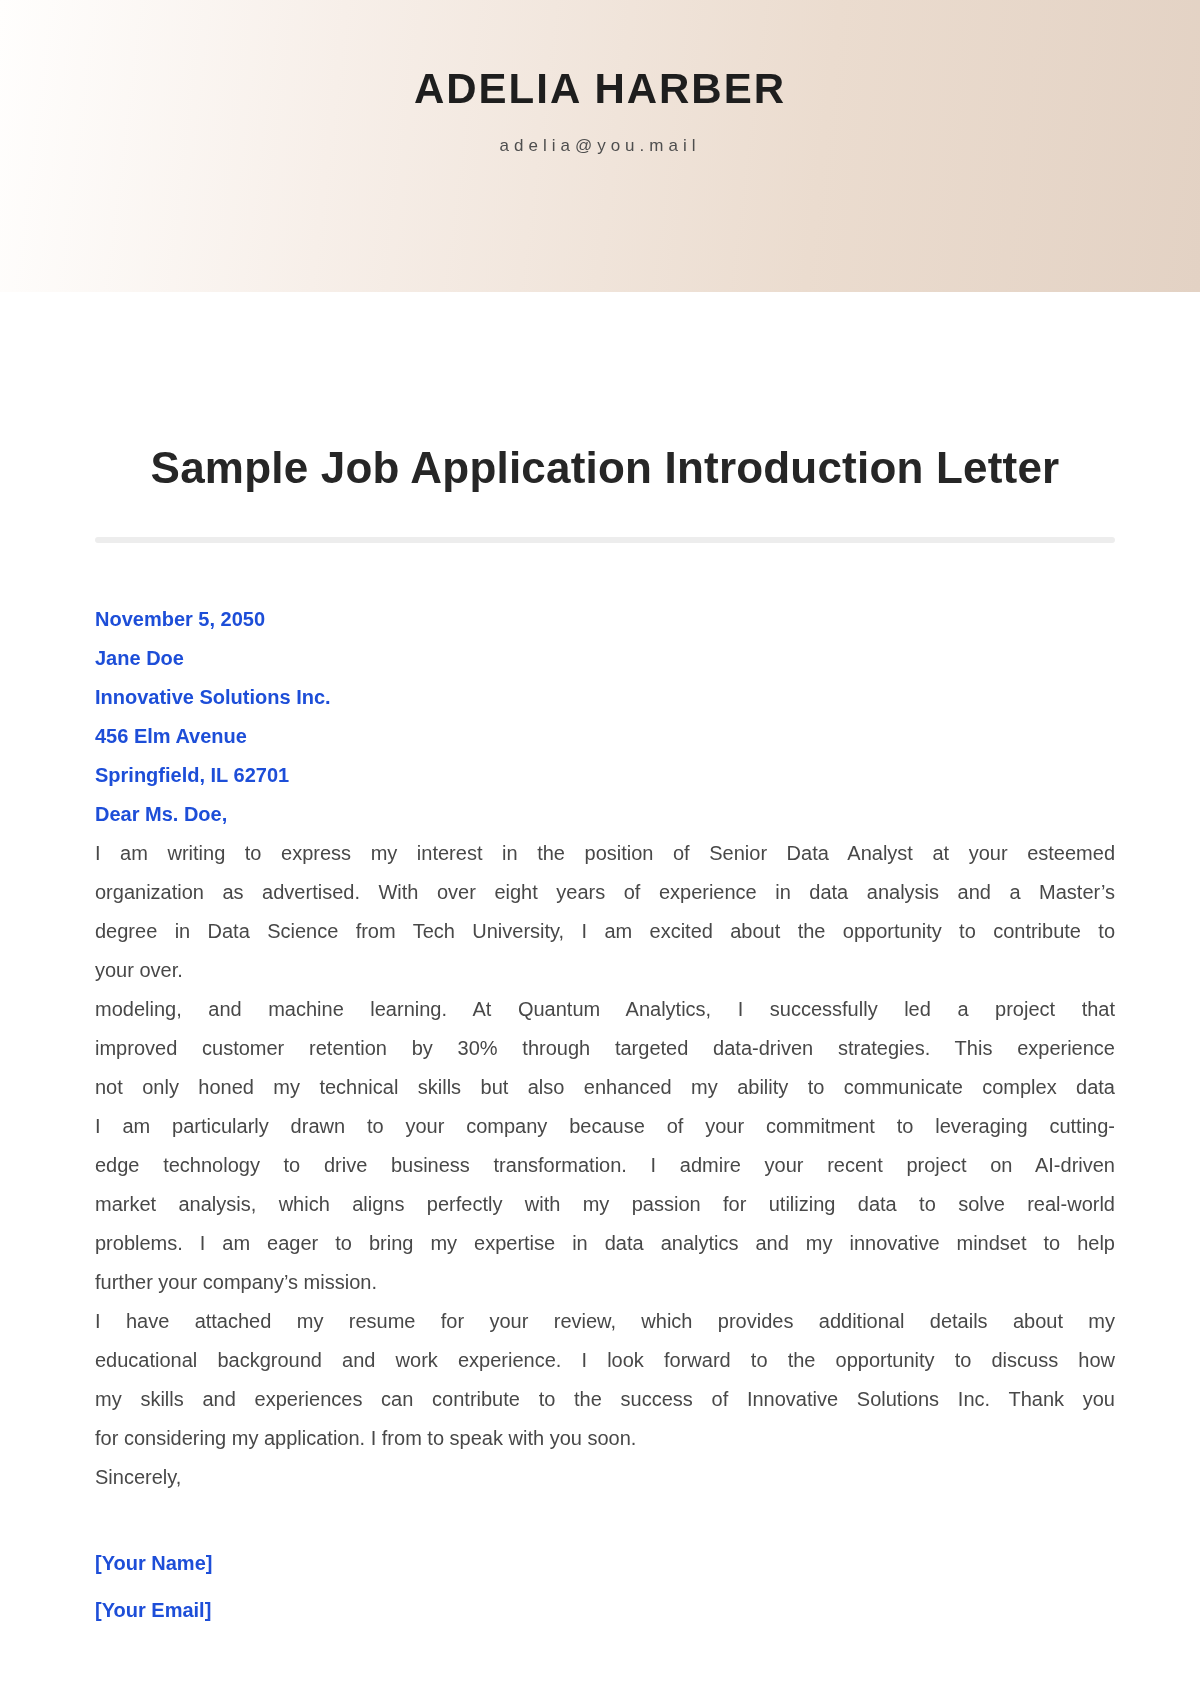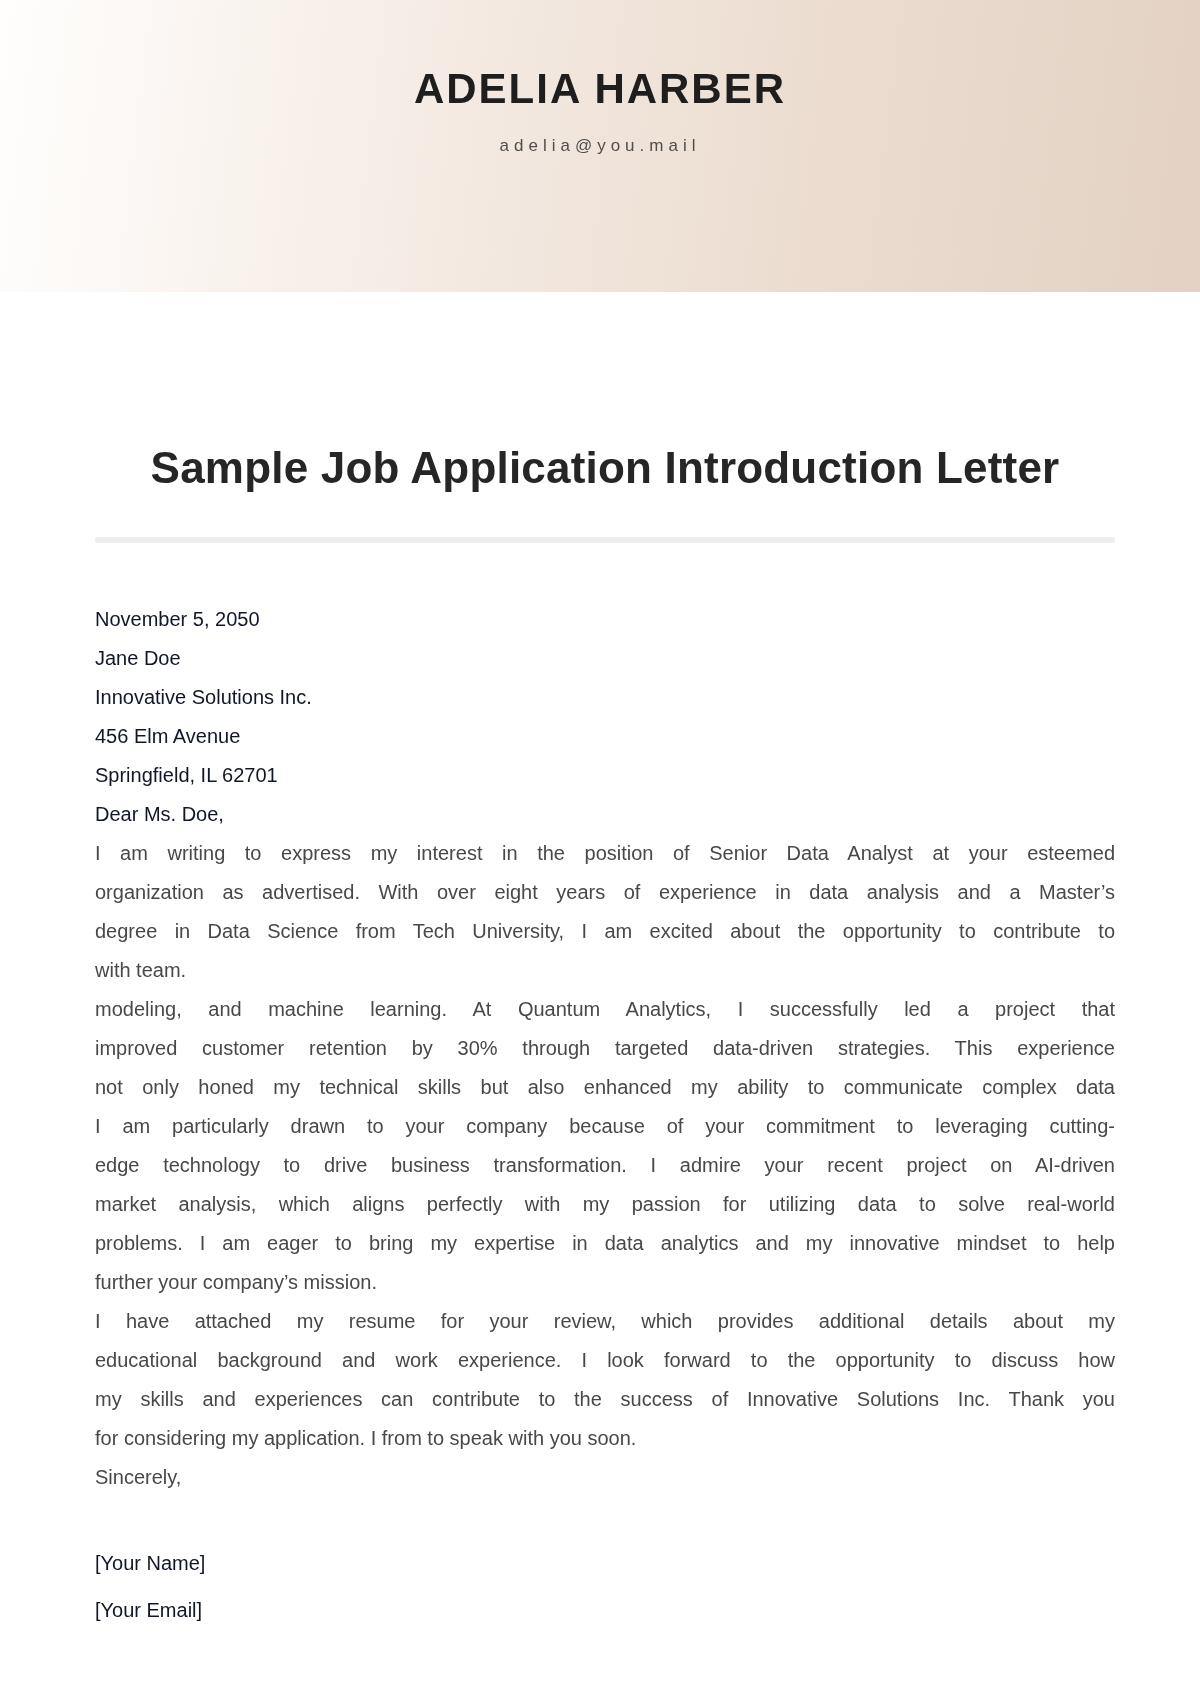--- a/index.html
+++ b/index.html
@@ -35,21 +35,21 @@
   }
   .divider {
     margin-top: 43px; height: 6px; border-radius: 3px;
     background: #ededed;
   }
 
   
   .letter { margin-top: 57px; font-size: 20px; line-height: 39px; color: #484848; }
   .line { text-align: left; }
   .line.j { text-align: justify; text-align-last: justify; }
-  .line.b { font-weight: 400; color: #0f172a; }
+  .line.b { font-weight: 700; color: #1d4ed8; }
   .signature { margin-top: 47px; }
   .signature .sig-line + .sig-line { margin-top: 8px; }
 </style>
 </head>
 <body>
 
 <div class="page">
 
   <header class="hero">
     <div class="hero-name">ADELIA HARBER</div>
@@ -66,21 +66,21 @@
           <div class="line b">Jane Doe</div>
           <div class="line b">Innovative Solutions Inc.</div>
           <div class="line b">456 Elm Avenue</div>
           <div class="line b">Springfield, IL 62701</div>
           <div class="line b">Dear Ms. Doe,</div>
         </div>
       <div class="paragraphs">
           <div class="line j">I am writing to express my interest in the position of Senior Data Analyst at your esteemed</div>
           <div class="line j">organization as advertised. With over eight years of experience in data analysis and a Master’s</div>
           <div class="line j">degree in Data Science from Tech University, I am excited about the opportunity to contribute to</div>
-          <div class="line">with team.</div>
+          <div class="line">your over.</div>
           <div class="line j">modeling, and machine learning. At Quantum Analytics, I successfully led a project that</div>
           <div class="line j">improved customer retention by 30% through targeted data-driven strategies. This experience</div>
           <div class="line j">not only honed my technical skills but also enhanced my ability to communicate complex data</div>
           <div class="line j">I am particularly drawn to your company because of your commitment to leveraging cutting-</div>
           <div class="line j">edge technology to drive business transformation. I admire your recent project on AI-driven</div>
           <div class="line j">market analysis, which aligns perfectly with my passion for utilizing data to solve real-world</div>
           <div class="line j">problems. I am eager to bring my expertise in data analytics and my innovative mindset to help</div>
           <div class="line">further your company’s mission.</div>
           <div class="line j">I have attached my resume for your review, which provides additional details about my</div>
           <div class="line j">educational background and work experience. I look forward to the opportunity to discuss how</div>

